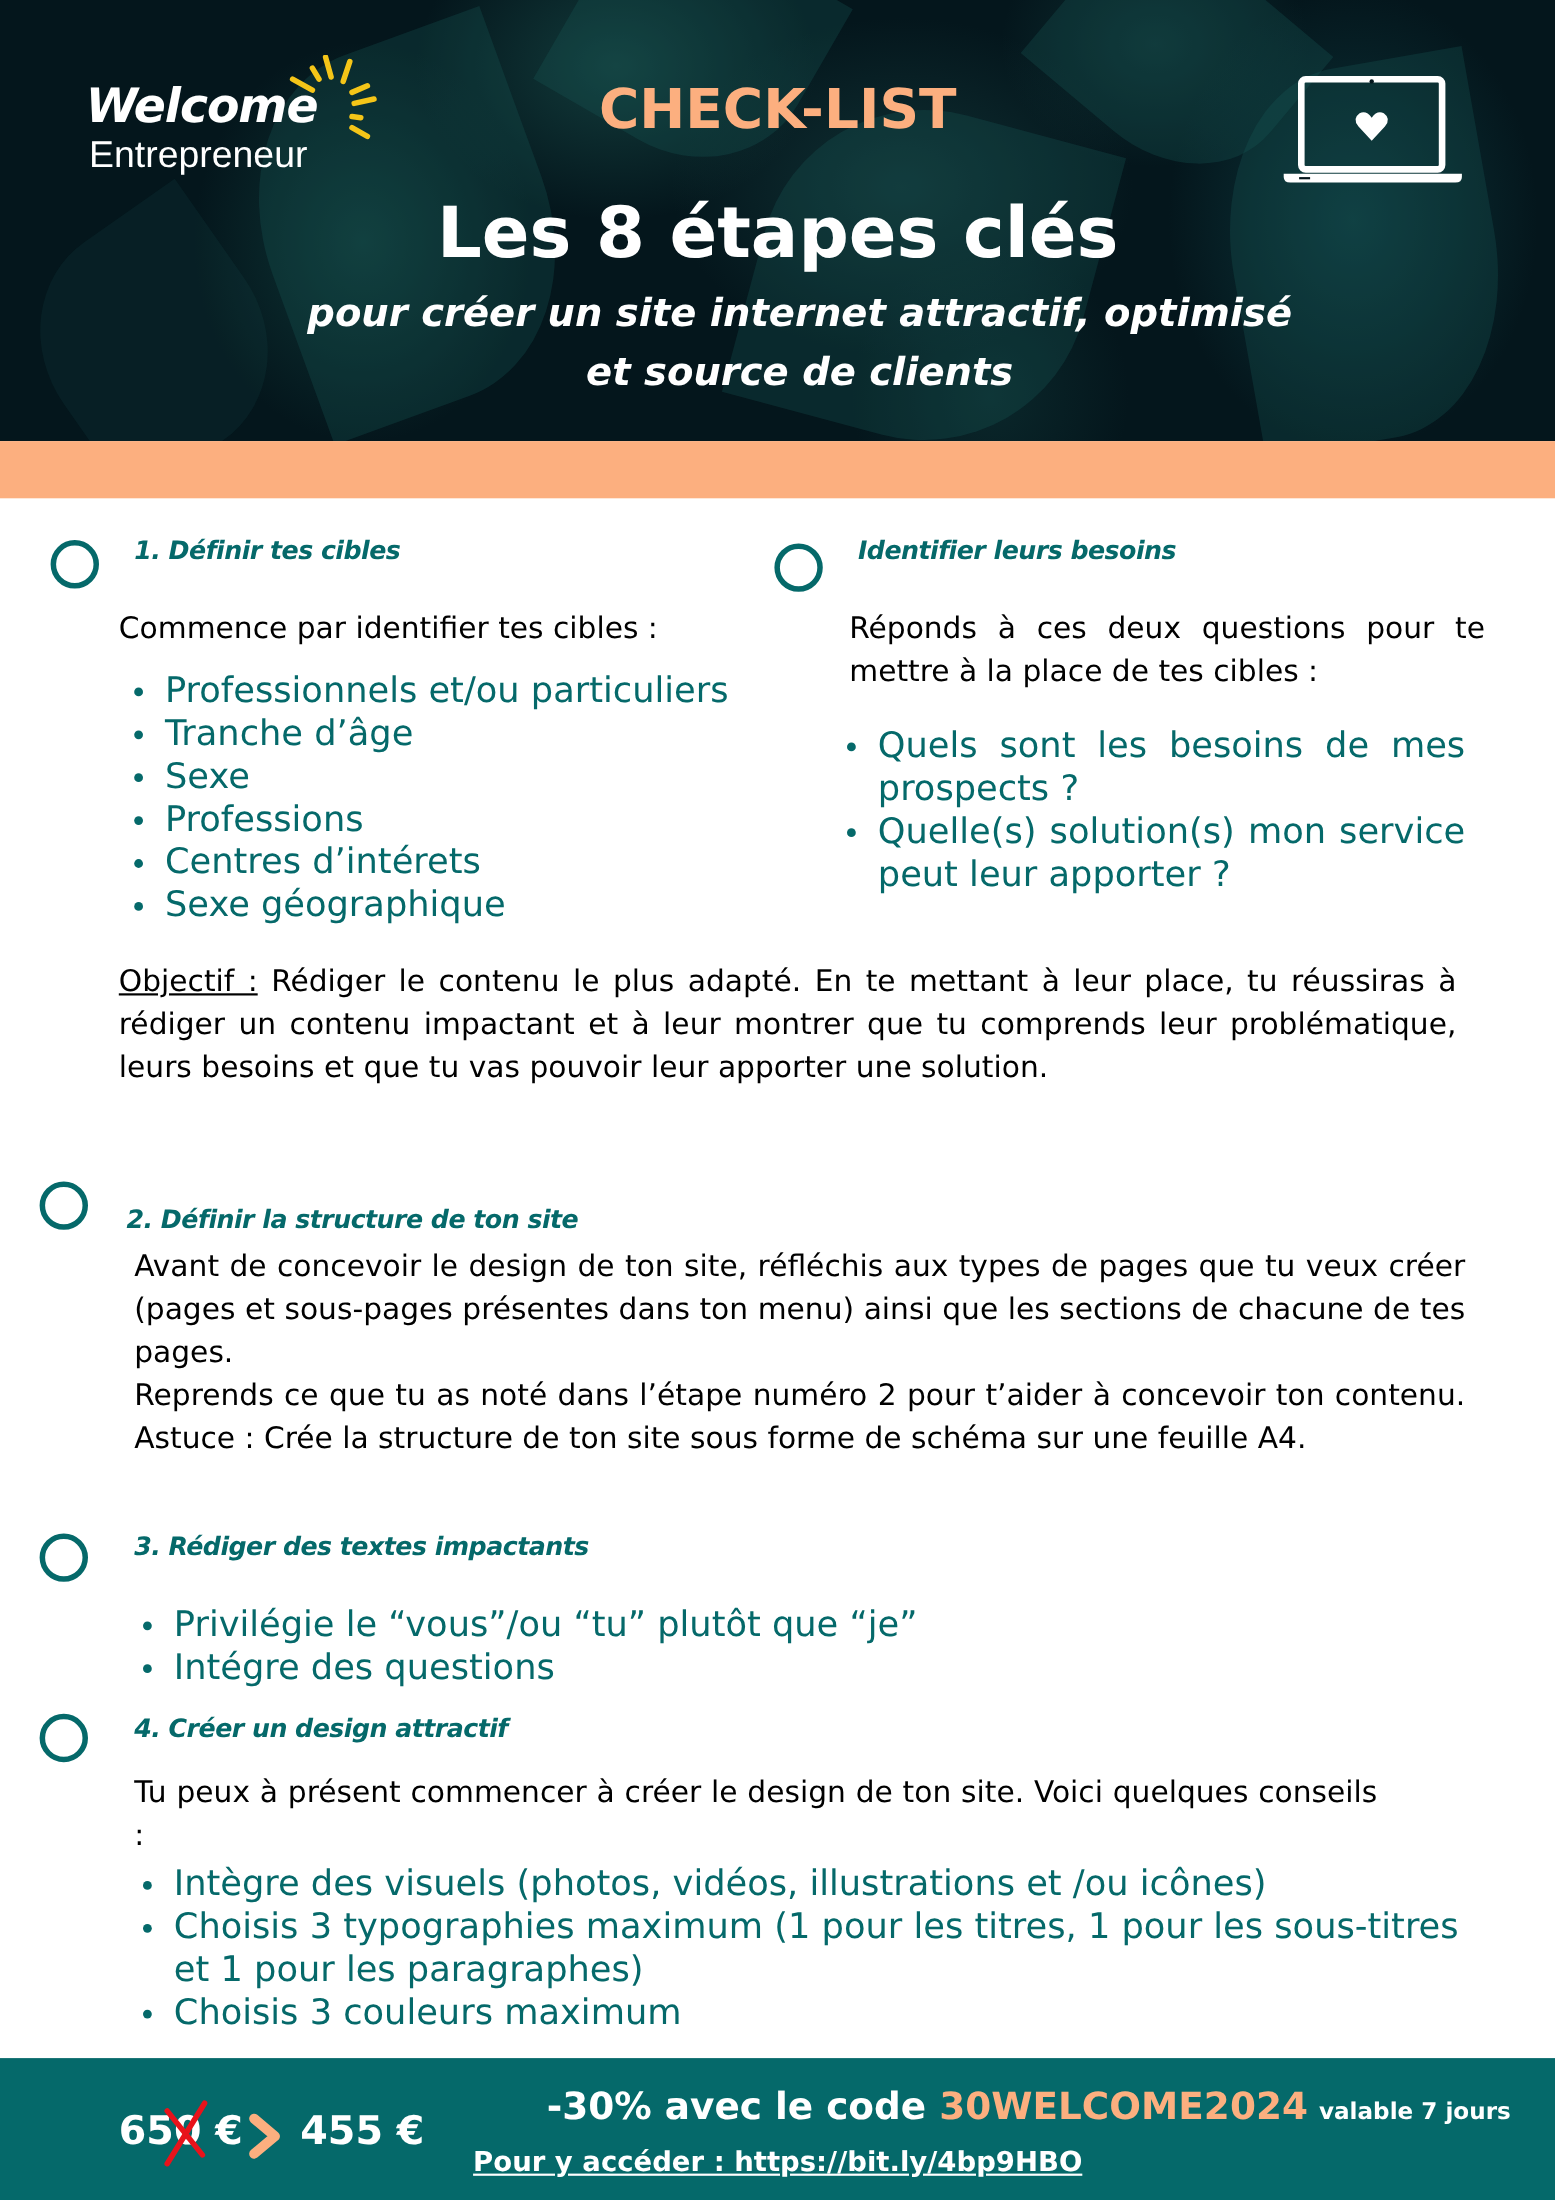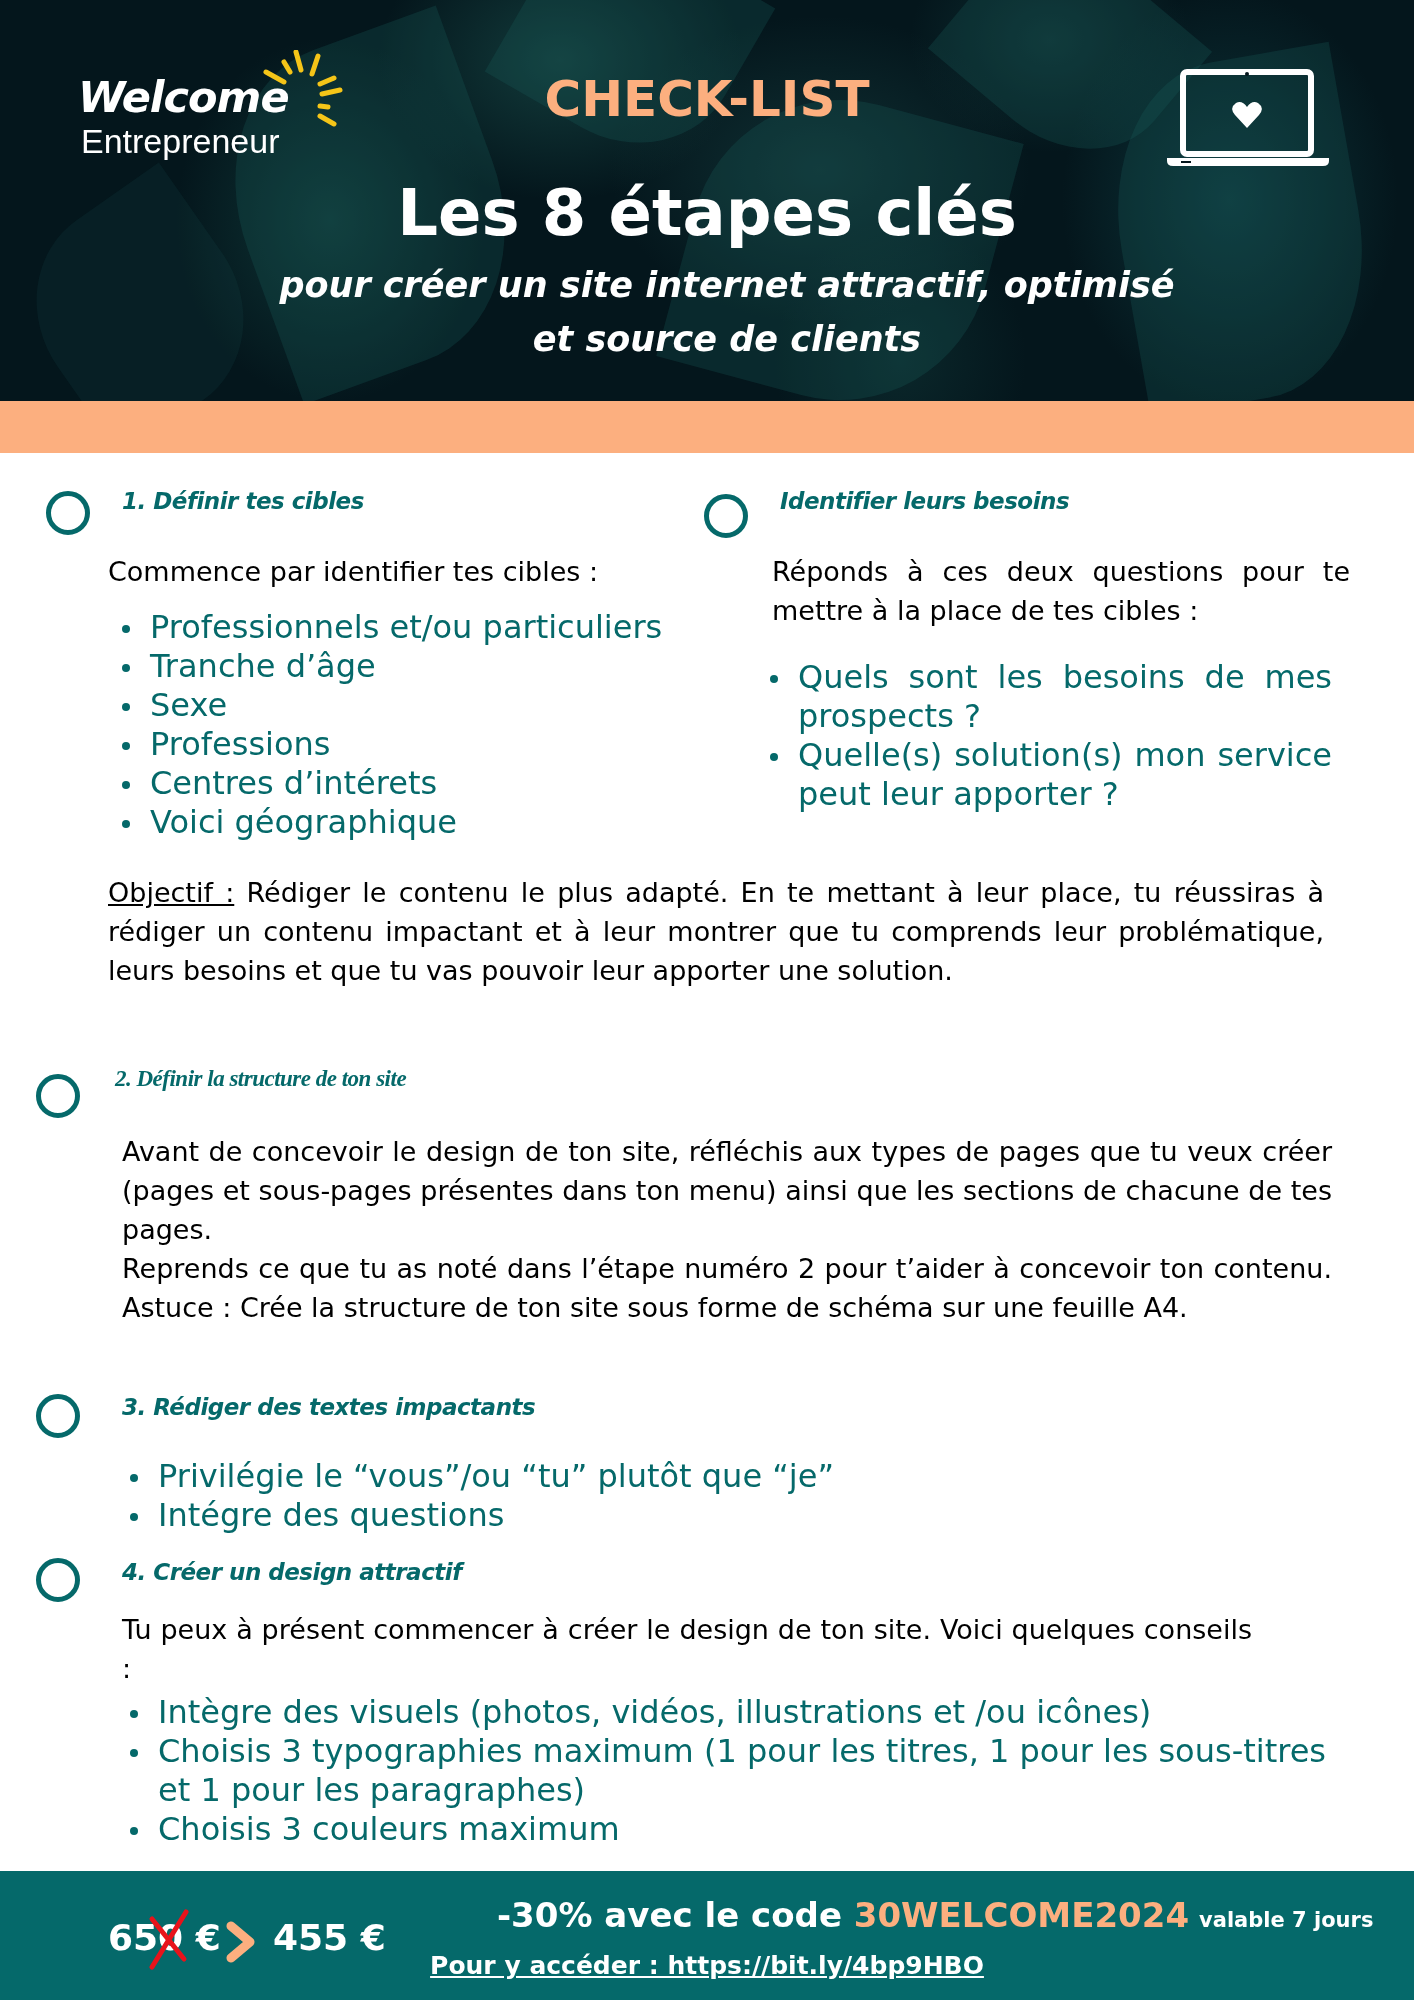--- a/index.html
+++ b/index.html
@@ -139,37 +139,37 @@
 
 <div class="circle" style="left:46px;top:491px;"></div>
 <div class="h" style="left:122px;top:488px;">1.  Définir tes cibles</div>
 <div class="p" style="left:108px;top:552px;">Commence par identifier tes cibles :</div>
 <ul class="bl" style="left:110px;top:608px;">
   <li>Professionnels et/ou particuliers</li>
   <li>Tranche d’âge</li>
   <li>Sexe</li>
   <li>Professions</li>
   <li>Centres d’intérets</li>
-  <li>Voici géographique</li>
+  <li>Sexe géographique</li>
 </ul>
 
 <div class="circle" style="left:704px;top:494px;"></div>
 <div class="h" style="left:780px;top:488px;">Identifier leurs besoins</div>
 <div class="p justify" style="left:772px;top:552px;width:578px;">Réponds à ces deux questions pour te mettre à la place de tes cibles  :</div>
 <ul class="bl" style="left:758px;top:658px;width:574px;">
   <li class="justify">Quels sont les besoins de mes prospects ?</li>
   <li class="justify">Quelle(s) solution(s) mon service peut leur apporter ?</li>
 </ul>
 
 <div class="p justify" style="left:108px;top:873px;width:1216px;">
   <span class="u">Objectif :</span><span> Rédiger le contenu le plus adapté. En te mettant à leur place, tu réussiras à rédiger un contenu impactant et à leur montrer que tu comprends leur problématique, leurs besoins et que tu vas pouvoir leur apporter une solution.</span>
 </div>
 
 <div class="circle" style="left:36px;top:1074px;"></div>
-<div class="h" style="left:115px;top:1066px;font-family:Liberation Serif, serif;">2.  Définir la structure de ton site</div>
+<div class="h" style="left:115px;top:1096px;">2.  Définir la structure de ton site</div>
 <div class="p justify" style="left:122px;top:1132px;width:1210px;">Avant de concevoir le design de ton site, réfléchis aux types de pages que tu veux créer (pages et sous-pages présentes dans ton menu) ainsi que les sections de chacune de tes pages.</div>
 <div class="p justify" style="left:122px;top:1249px;width:1210px;">Reprends ce que tu as noté dans l’étape numéro 2 pour t’aider à concevoir ton contenu.   Astuce : Crée la structure de ton site sous forme de schéma sur une feuille A4.</div>
 
 <div class="circle" style="left:36px;top:1394px;"></div>
 <div class="h" style="left:122px;top:1394px;">3.  Rédiger des textes impactants</div>
 <ul class="bl" style="left:118px;top:1457px;">
   <li>Privilégie le “vous”/ou  “tu” plutôt que “je”</li>
   <li>Intégre des questions</li>
 </ul>
 

